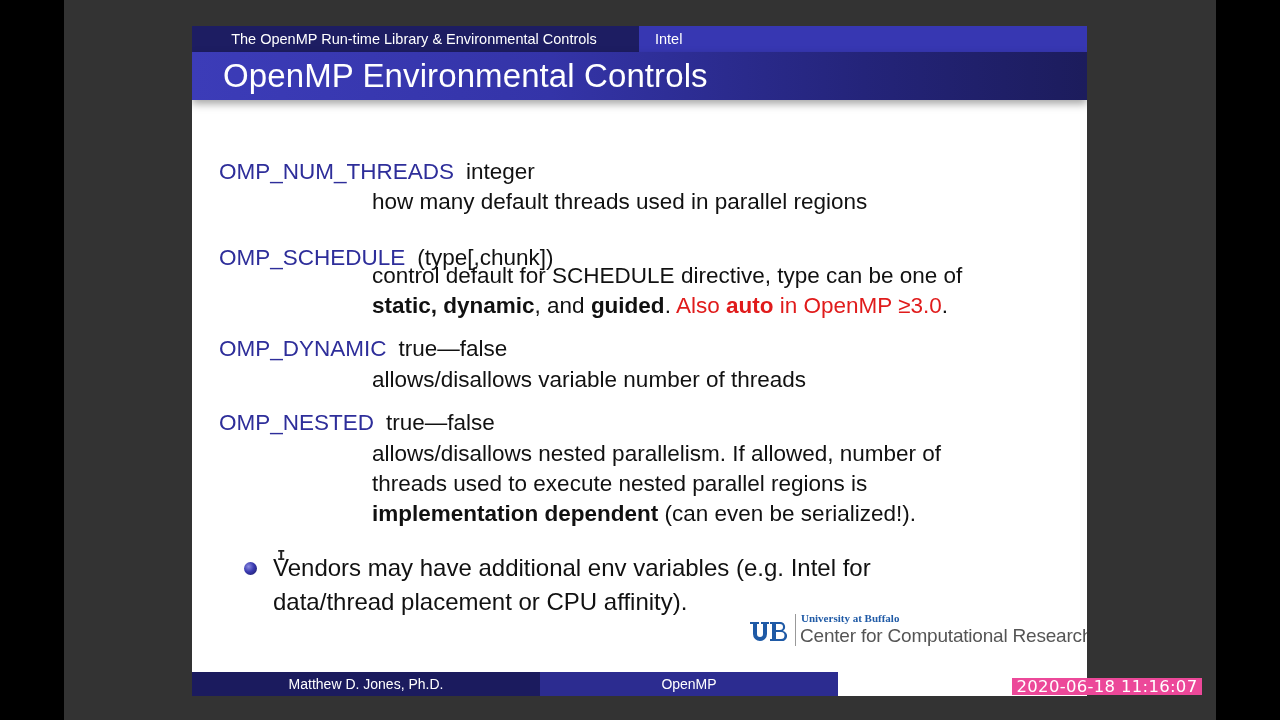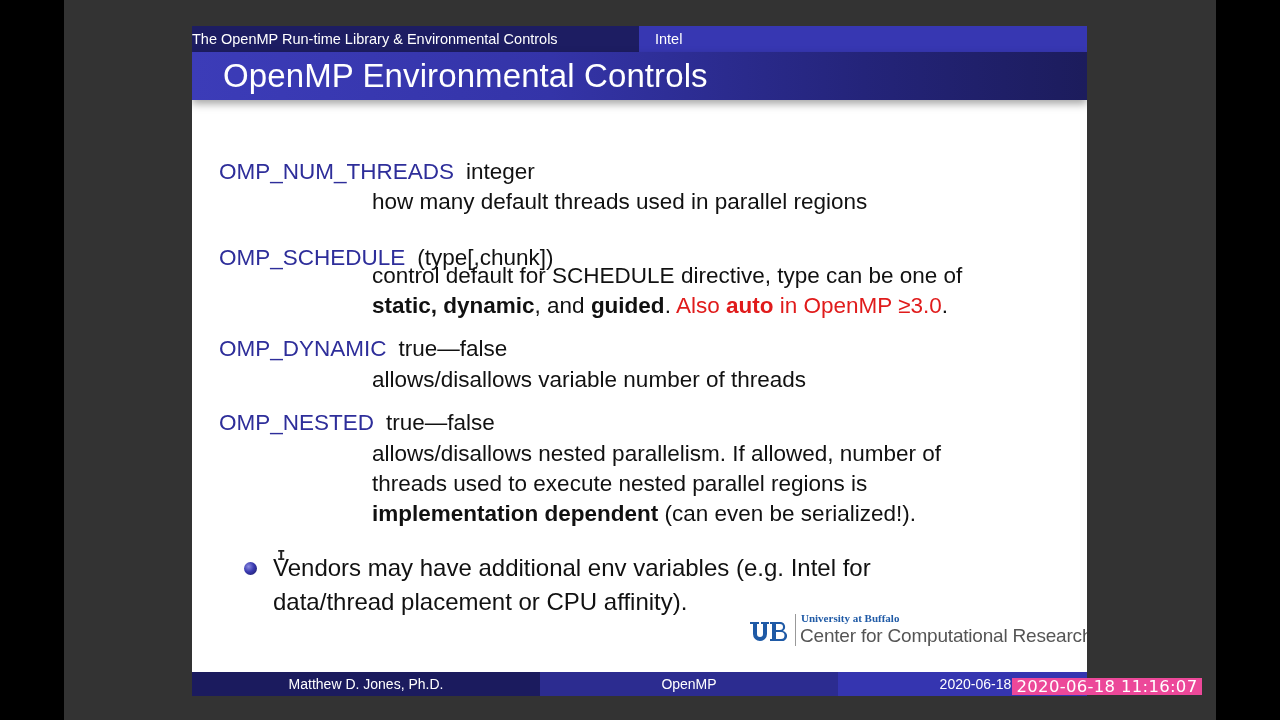--- a/index.html
+++ b/index.html
@@ -20,21 +20,21 @@
       background: #ffffff;
       overflow: hidden;
     }
     
     .nav {
       position: absolute; left: 0; top: 0; width: 895px; height: 26px;
       display: flex; font-size: 14.5px; color: #fff;
     }
     .nav .left {
       width: 447px; background: #1d1d62;
-      display: flex; align-items: center; justify-content: flex-start;
+      display: flex; align-items: center; justify-content: center;
       padding-right: 3px; box-sizing: border-box;
     }
     .nav .right {
       flex: 1; background: #3737b2;
       display: flex; align-items: center; padding-left: 16px;
     }
     .titlebar {
       position: absolute; left: 0; top: 26px; width: 895px; height: 48px;
       background: linear-gradient(90deg, #3c3cb8 0%, #3434a8 40%, #24247a 75%, #1c1c5c 100%);
       box-shadow: 0 4px 8px rgba(0,0,0,0.35);
@@ -169,22 +169,18 @@
     <div class="ccr">Center for Computational Research</div>
   </div>
 
   <div class="footer">
     <div class="f1">
       <span>Matthew D. Jones, Ph.D.</span>
     </div>
     <div class="f2">
       <span>OpenMP</span>
     </div>
-    <div class="f3">
-      <span>2020-06-18</span>
-      <span class="pg">20 / 68</span>
-    </div>
   </div>
 </div>
 
 <div class="cursor" style="left:277px; top:547px;">I</div>
 
 <div class="overlay-ts">2020-06-18 11:16:07</div>
 
 </body></html>

